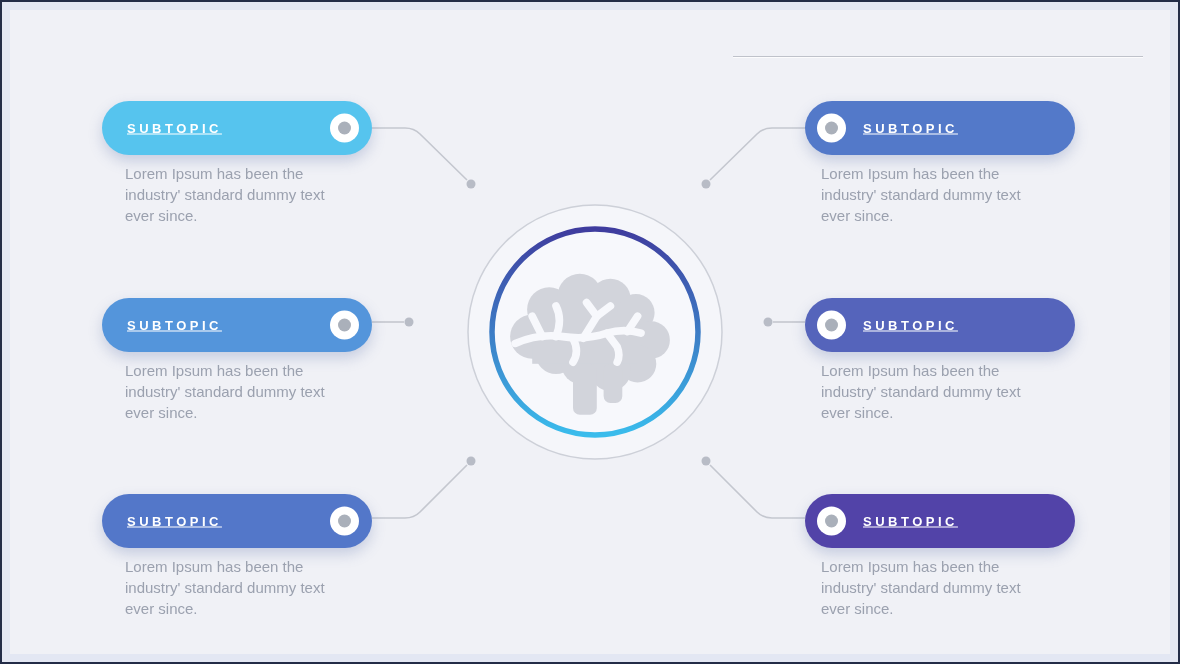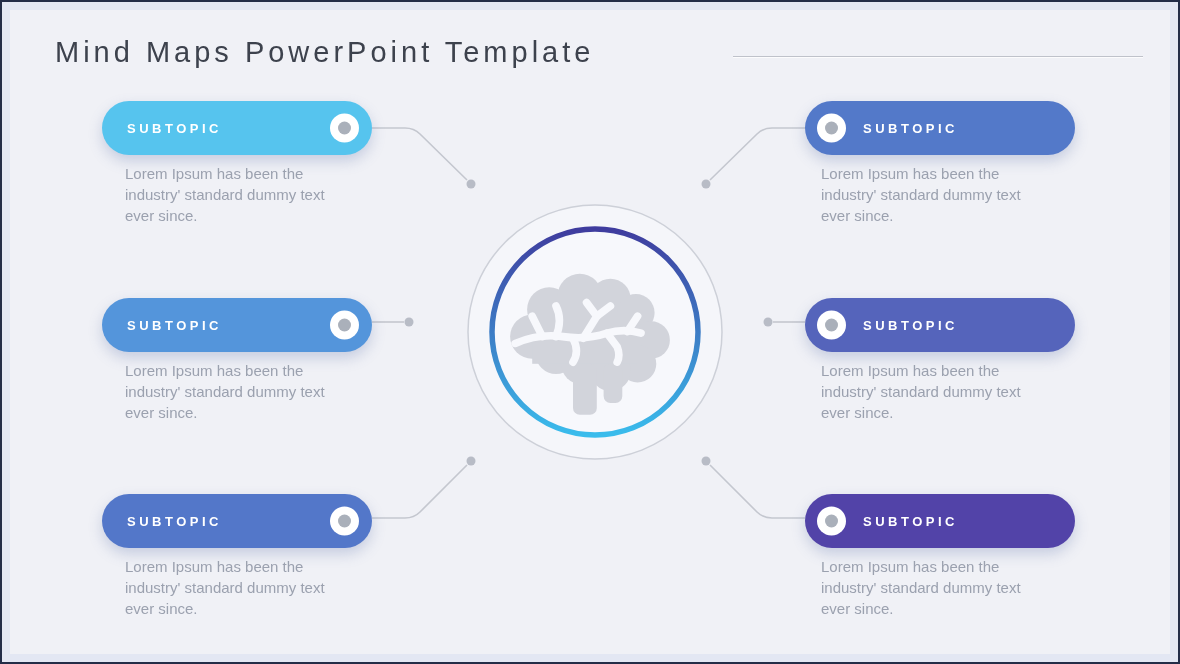--- a/index.html
+++ b/index.html
@@ -16,21 +16,21 @@
 
   svg.connectors { position:absolute; left:0; top:0; width:1160px; height:644px; }
   .connectors path { fill:none; stroke:var(--c-connector,#c4c7cf); stroke-width:1.6px; }
   .connectors circle { fill:var(--c-connector-dot,#b8bcc6); }
 
   .node { position:absolute; width:280px; }
   .pill { position:relative; width:270px; height:54px; border-radius:27px;
           box-shadow:0 6px 14px rgba(90,110,170,.28); cursor:pointer; }
   .pill-label { position:absolute; top:50%; transform:translateY(-50%);
                 color:var(--c-pill-text,#fff); font-size:13px; font-weight:bold;
-                letter-spacing:3.5px; }
+                letter-spacing:3.5px;text-decoration:underline; }
   .node.left  .pill-label { left:25px; }
   .node.right .pill-label { left:58px; }
   .marker { position:absolute; top:50%; transform:translateY(-50%); width:29px; height:29px;
             border-radius:50%; background:var(--c-marker-outer,#fff);
             display:flex; align-items:center; justify-content:center; }
   .node.left  .marker { right:13px; }
   .node.right .marker { left:12px; }
   .marker-dot { width:13px; height:13px; border-radius:50%;
                 background:var(--c-marker-inner,#aab0ba); }
   .desc { position:absolute; top:62px; font-size:15px; line-height:21px;
@@ -47,21 +47,20 @@
   .brain-carve { stroke:var(--c-circle-inner,#f7f8fc); stroke-width:4.5;
                  fill:none; stroke-linecap:round; }
   svg.center { position:absolute; left:445px; top:182px; }
 </style>
 </head>
 <body>
 
 <div class="frame">
 <div class="slide">
 
-  <div class="title">Mind Maps PowerPoint Template</div>
   <div class="divider"></div>
 
   <svg class="connectors" viewBox="0 0 1160 644">
     <path d="M 362 118 H 395 Q 404 118 410 124 L 457 170"></path>
     <circle cx="461" cy="174" r="4.5"></circle>
     <path d="M 362 312 H 394"></path>
     <circle cx="399" cy="312" r="4.5"></circle>
     <path d="M 362 508 H 395 Q 404 508 410 502 L 457 455"></path>
     <circle cx="461" cy="451" r="4.5"></circle>
     <path d="M 795 118 H 762 Q 753 118 747 124 L 700 170"></path>

